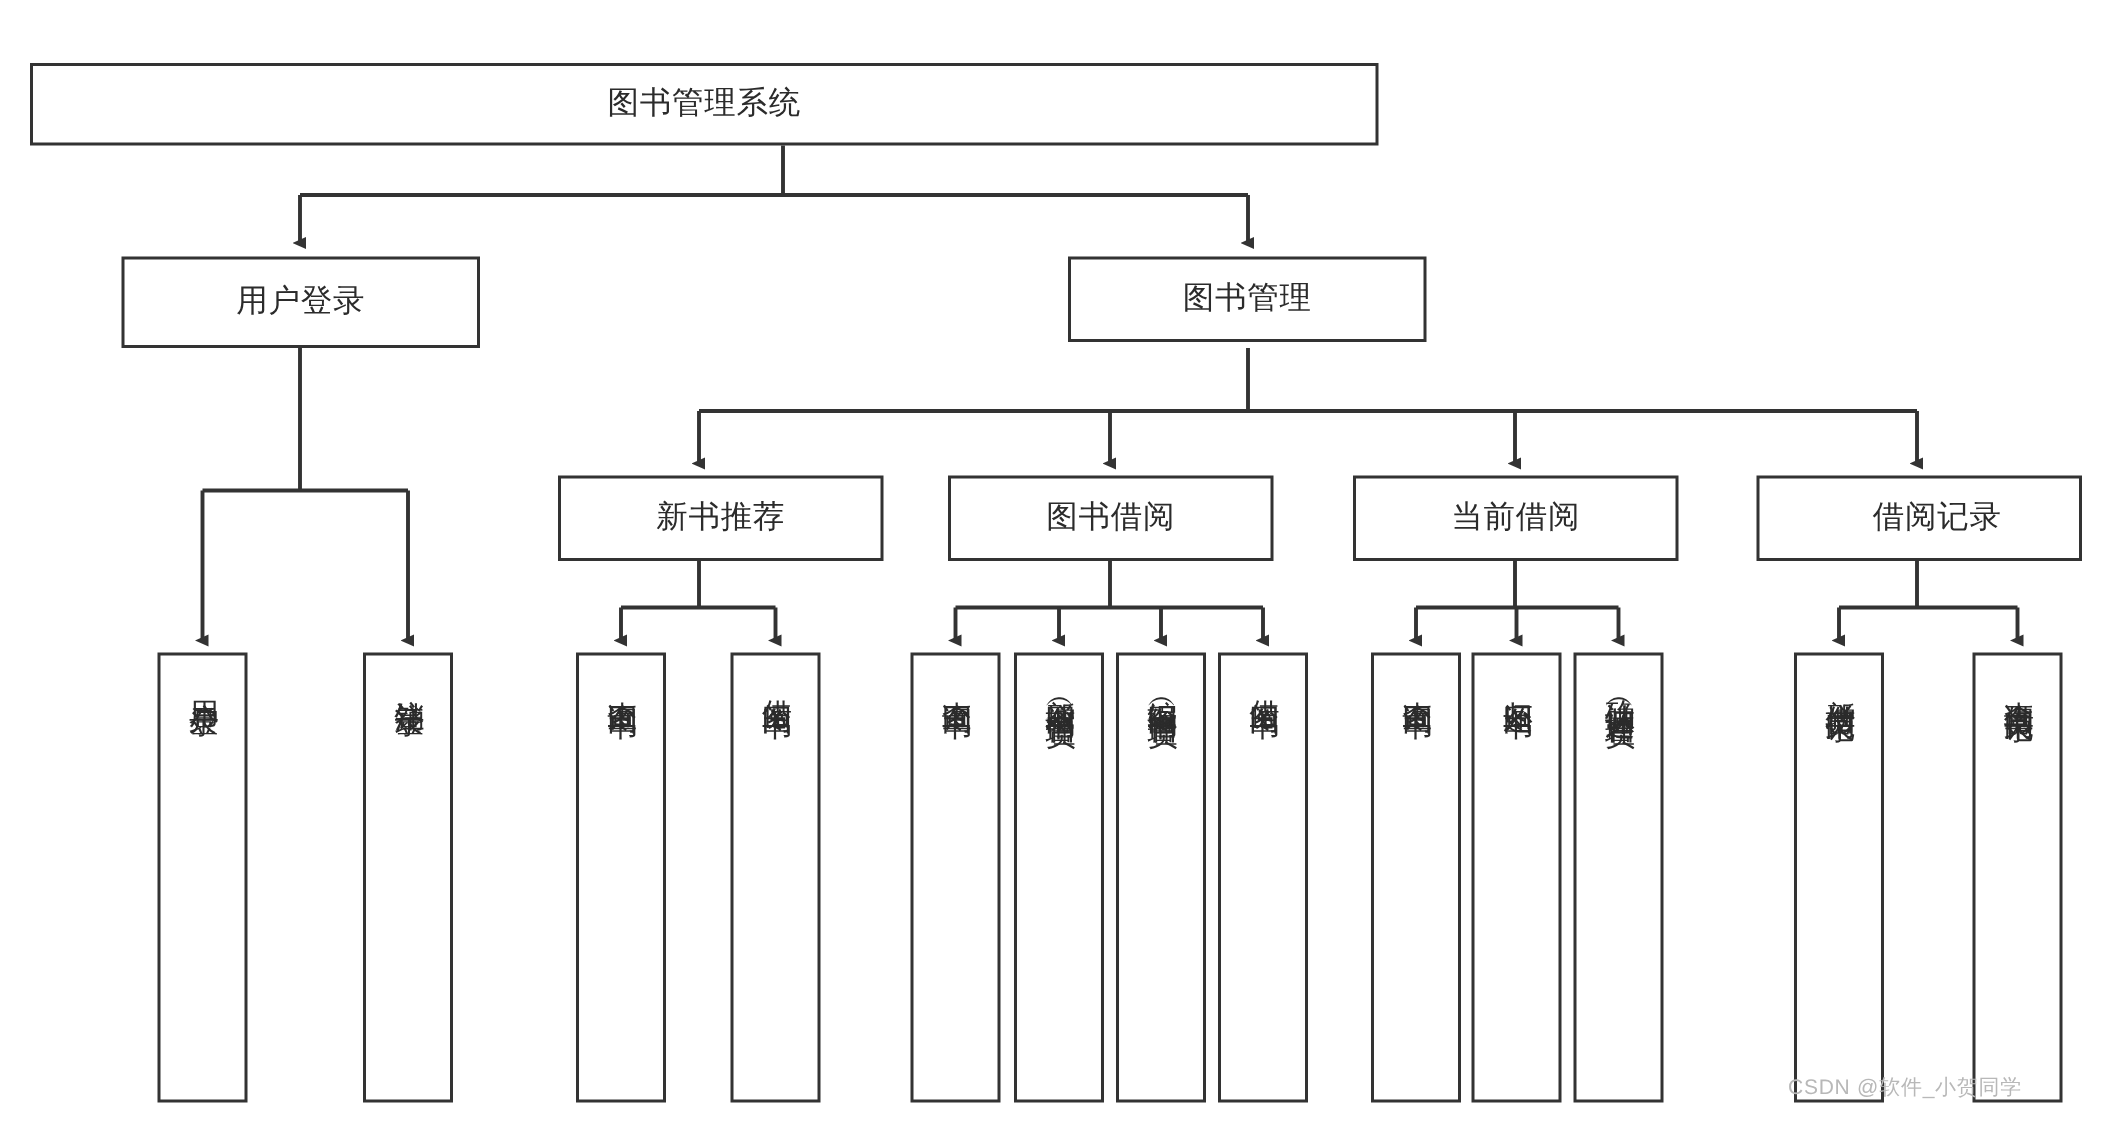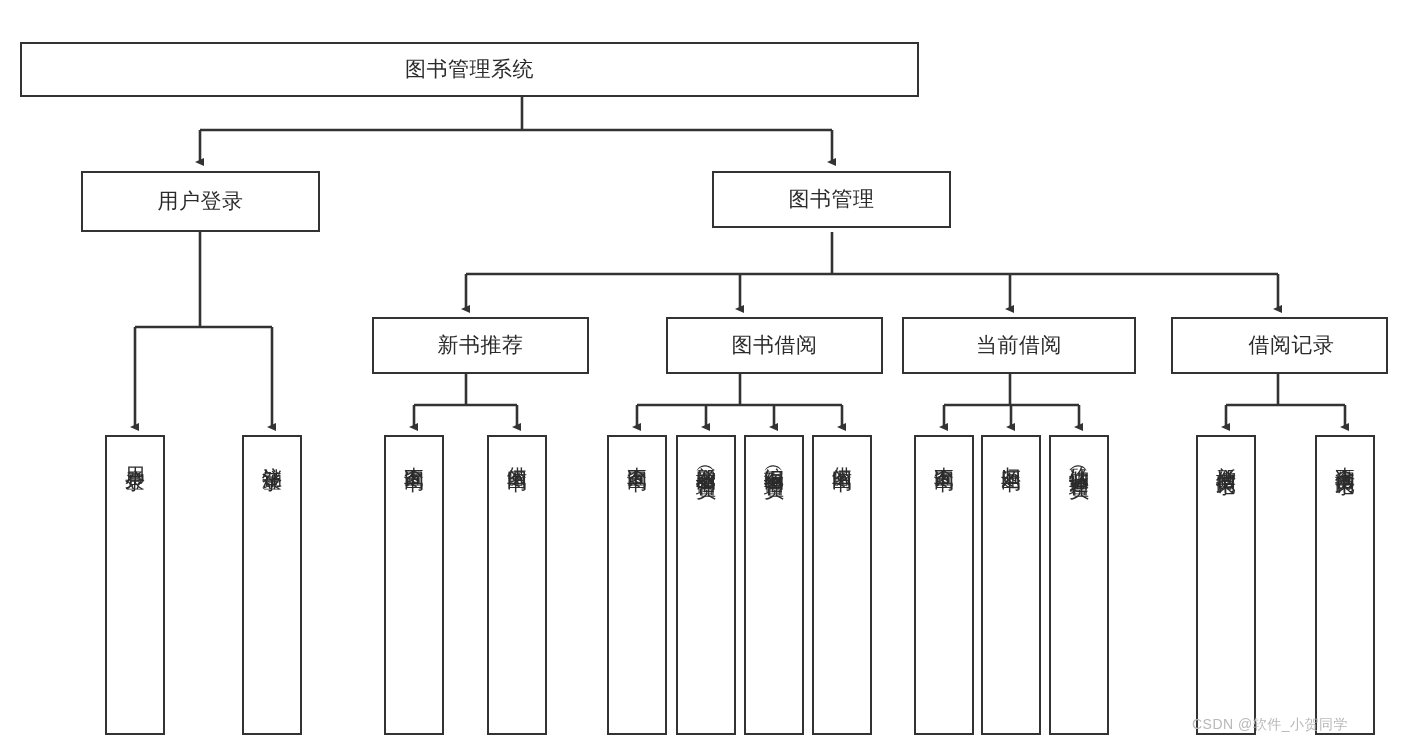--- a/index.html
+++ b/index.html
@@ -120,24 +120,24 @@
   <div class="node" style="left:81px; top:171px; width:239px; height:61px;">
     <span class="node-label">用户登录</span>
   </div>
   <div class="node" style="left:712px; top:171px; width:239px; height:57px;">
     <span class="node-label">图书管理</span>
   </div>
 
   <div class="node" style="left:372px; top:317px; width:217px; height:57px;">
     <span class="node-label">新书推荐</span>
   </div>
-  <div class="node" style="left:632px; top:317px; width:217px; height:57px;margin-left:34px;">
+  <div class="node" style="left:632px; top:317px; width:217px; height:57px;">
     <span class="node-label">图书借阅</span>
   </div>
-  <div class="node" style="left:902px; top:317px; width:234px; height:57px;">
+  <div class="node" style="left:902px; top:317px; width:217px; height:57px;">
     <span class="node-label">当前借阅</span>
   </div>
   <div class="node" style="left:1171px; top:317px; width:217px; height:57px;padding-left:24px;">
     <span class="node-label">借阅记录</span>
   </div>
 
   <div class="node vertical" style="left:105px; top:435px; width:60px; height:300px;">
     <span class="node-label">用户登录</span>
   </div>
   <div class="node vertical" style="left:242px; top:435px; width:60px; height:300px;">

